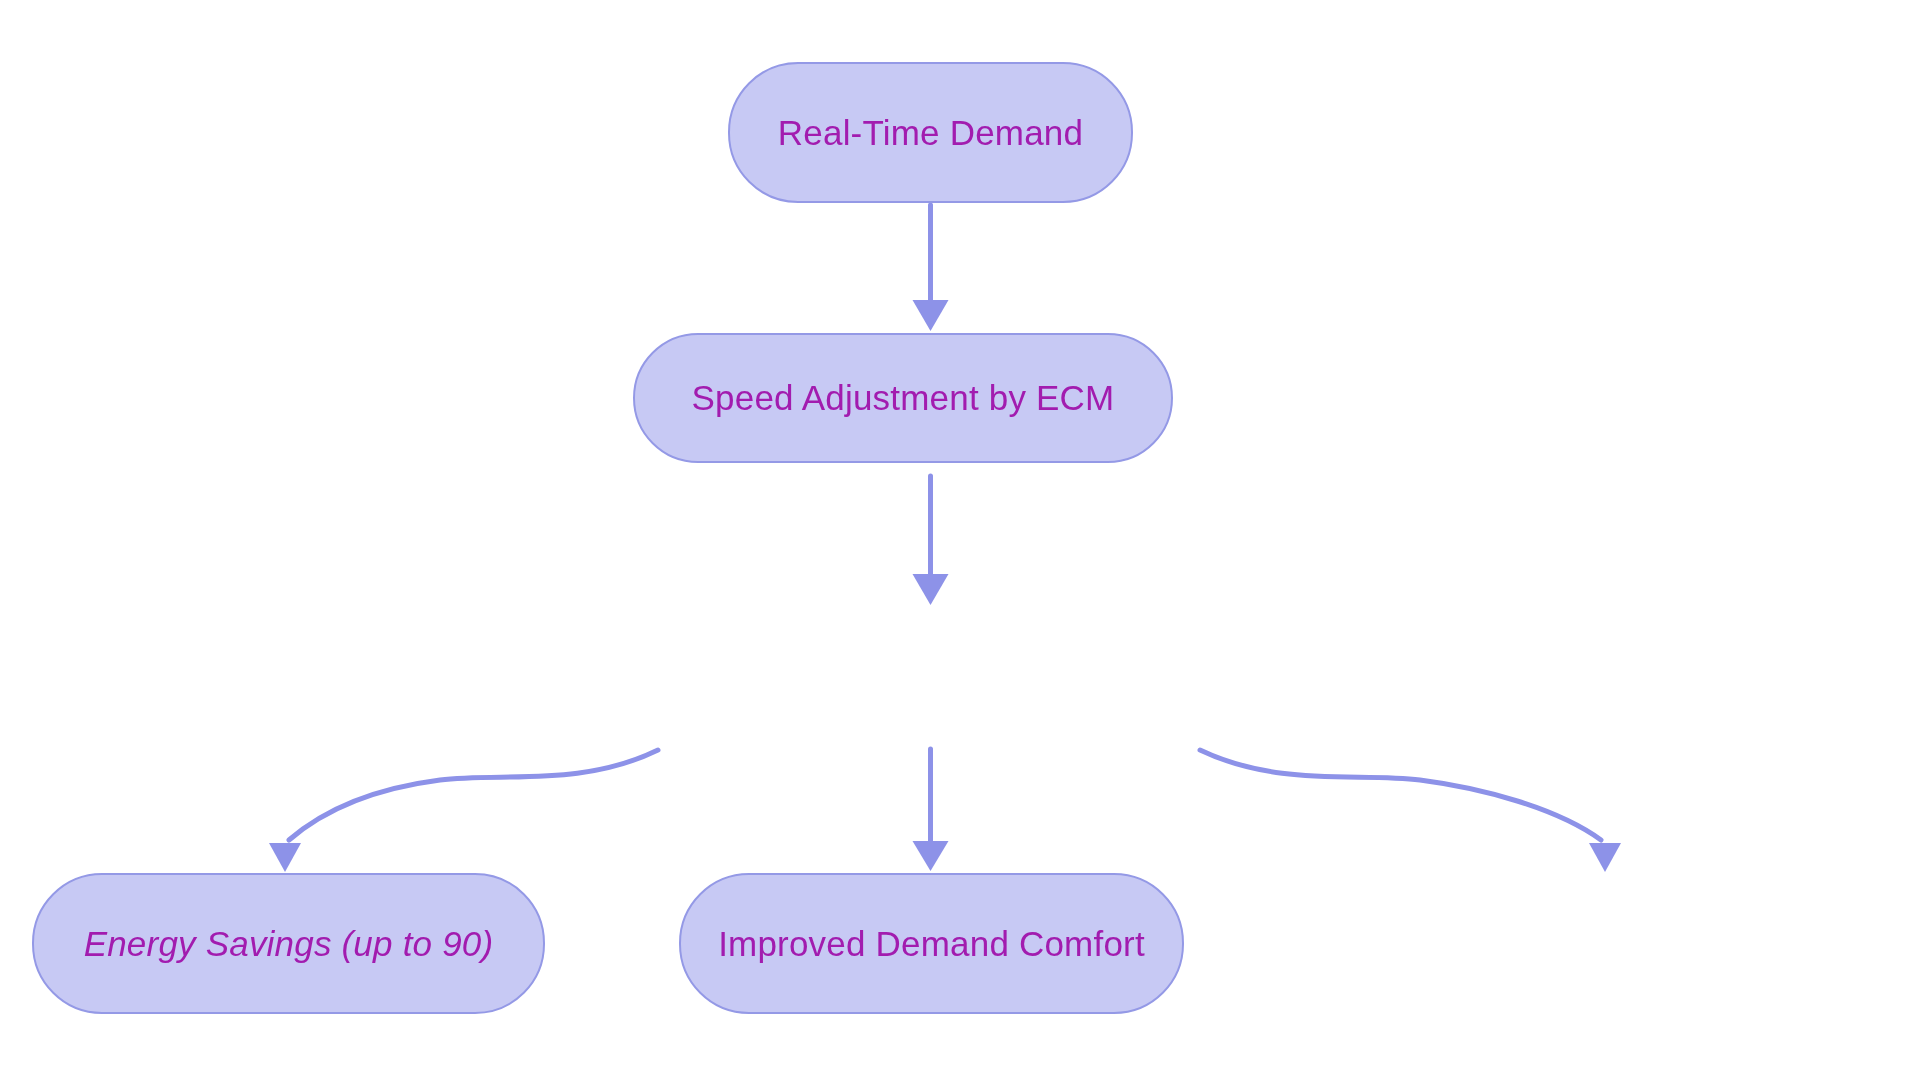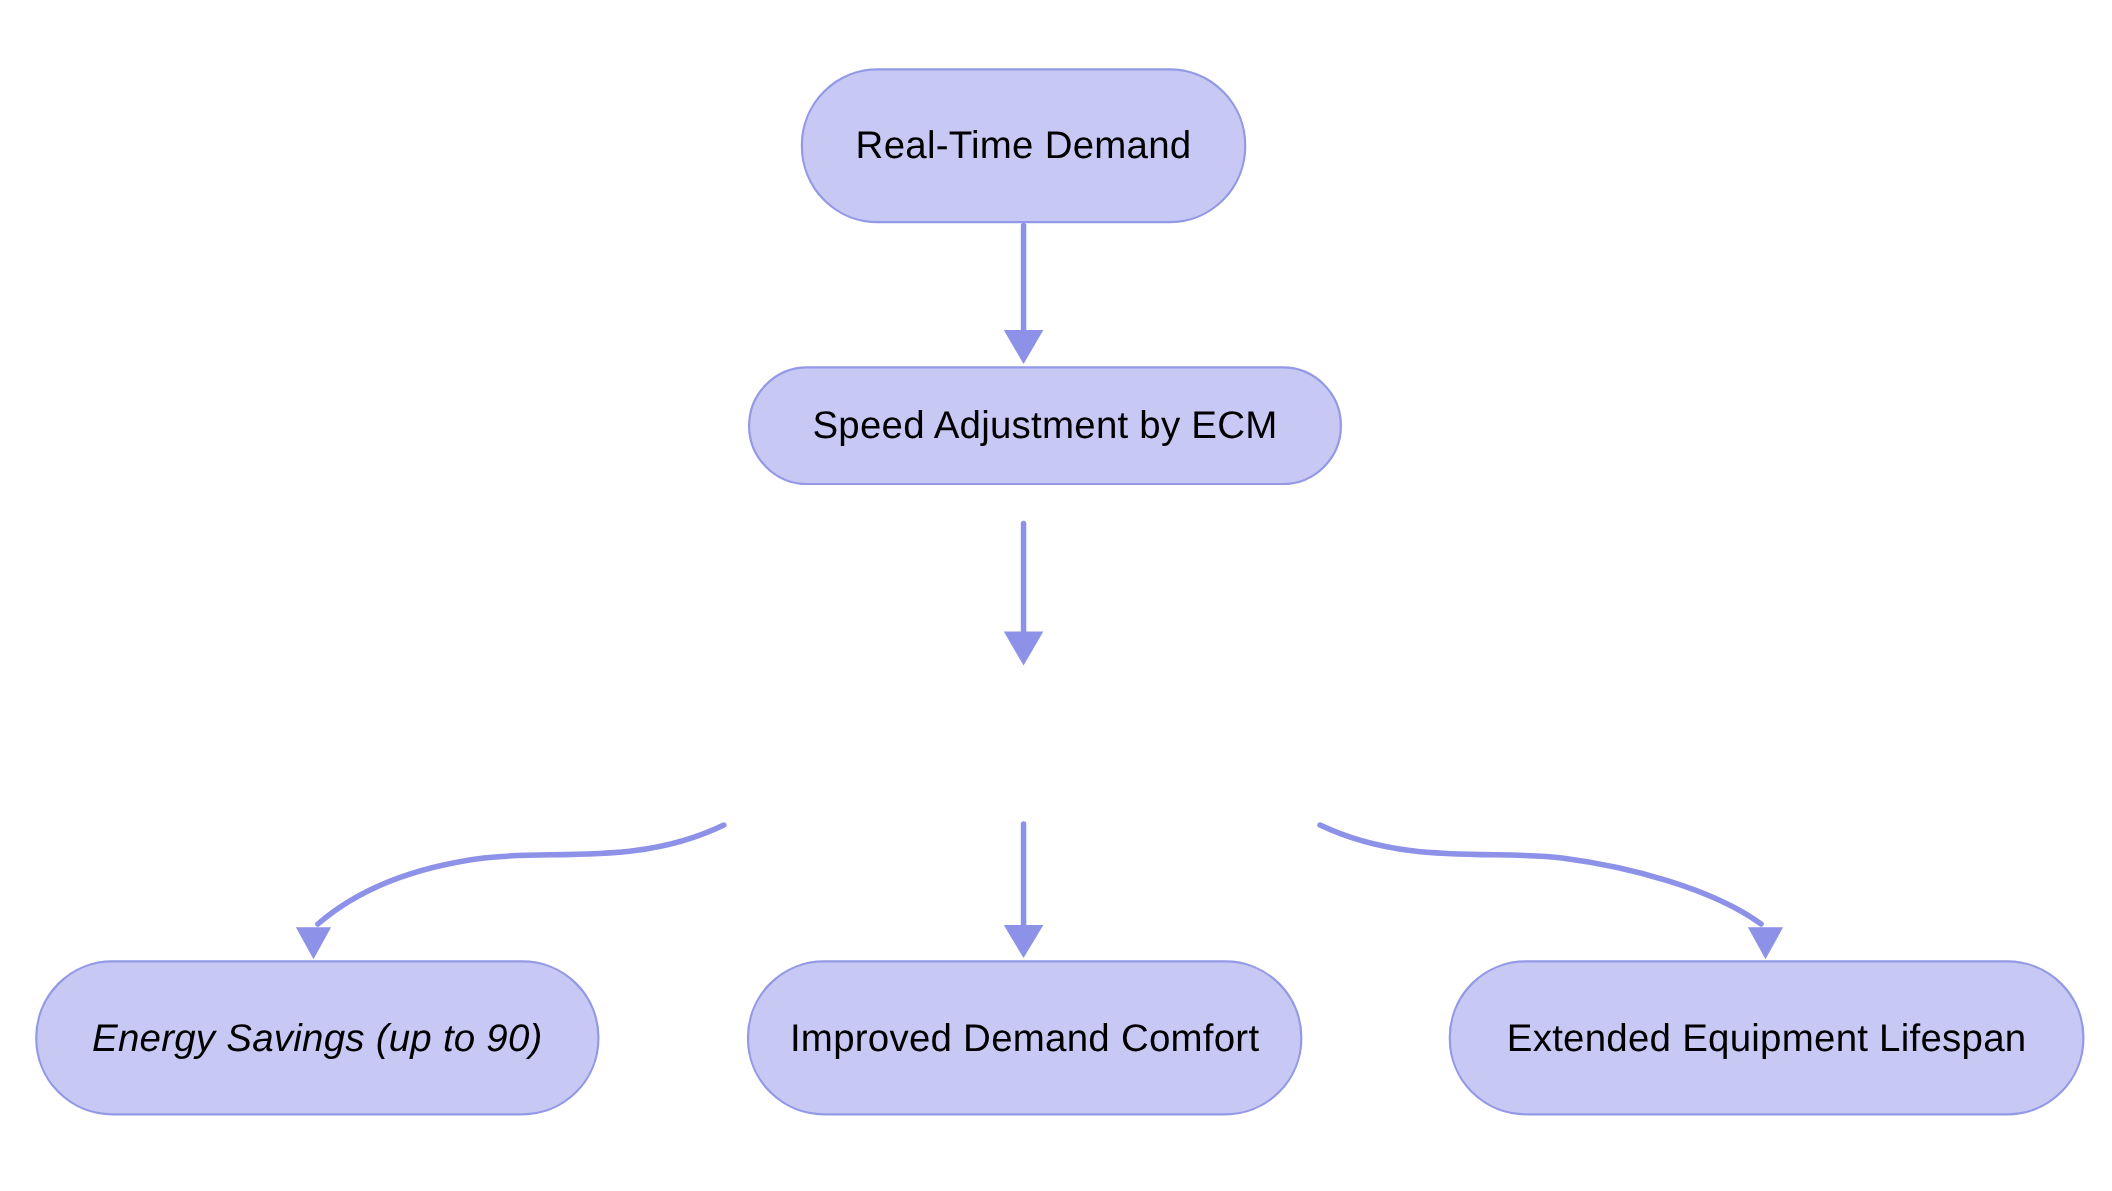--- a/index.html
+++ b/index.html
@@ -36,28 +36,28 @@
   }
   .node {
     position: absolute;
     display: flex;
     align-items: center;
     justify-content: center;
     background: #c7c9f4;
     border: 2.5px solid #9499e6;
     border-radius: 70px;
     box-sizing: border-box;
-    color: #000000;
+    color: #a21caf;
     font-size: 35px;
     letter-spacing: 0.2px;
     text-align: center;
     white-space: nowrap;
   }
   .node-real-time-demand      { left: 728px;  top: 62px;  width: 405px; height: 141px; }
-  .node-speed-adjustment      { left: 680px;  top: 333px; width: 540px; height: 108px; }
+  .node-speed-adjustment      { left: 633px;  top: 333px; width: 540px; height: 130px; }
   .node-continuous-feedback   { left: 655px;  top: 607px; width: 548px; height: 140px; }
   .node-energy-savings        { left: 32px;   top: 873px; width: 513px; height: 141px; font-style: italic; }
   .node-improved-comfort      { left: 679px;  top: 873px; width: 505px; height: 141px; }
   .node-extended-lifespan     { left: 1317px; top: 873px; width: 578px; height: 141px; }
 </style>
 </head>
 <body>
 
 <div class="canvas">
 
@@ -99,17 +99,14 @@
 
 
   <div class="node node-energy-savings">
     <span>Energy Savings (up to 90)</span>
   </div>
 
   <div class="node node-improved-comfort">
     <span>Improved Demand Comfort</span>
   </div>
 
-  <div class="node node-extended-lifespan">
-    <span>Extended Equipment Lifespan</span>
-  </div>
 
 </div>
 
 </body></html>

